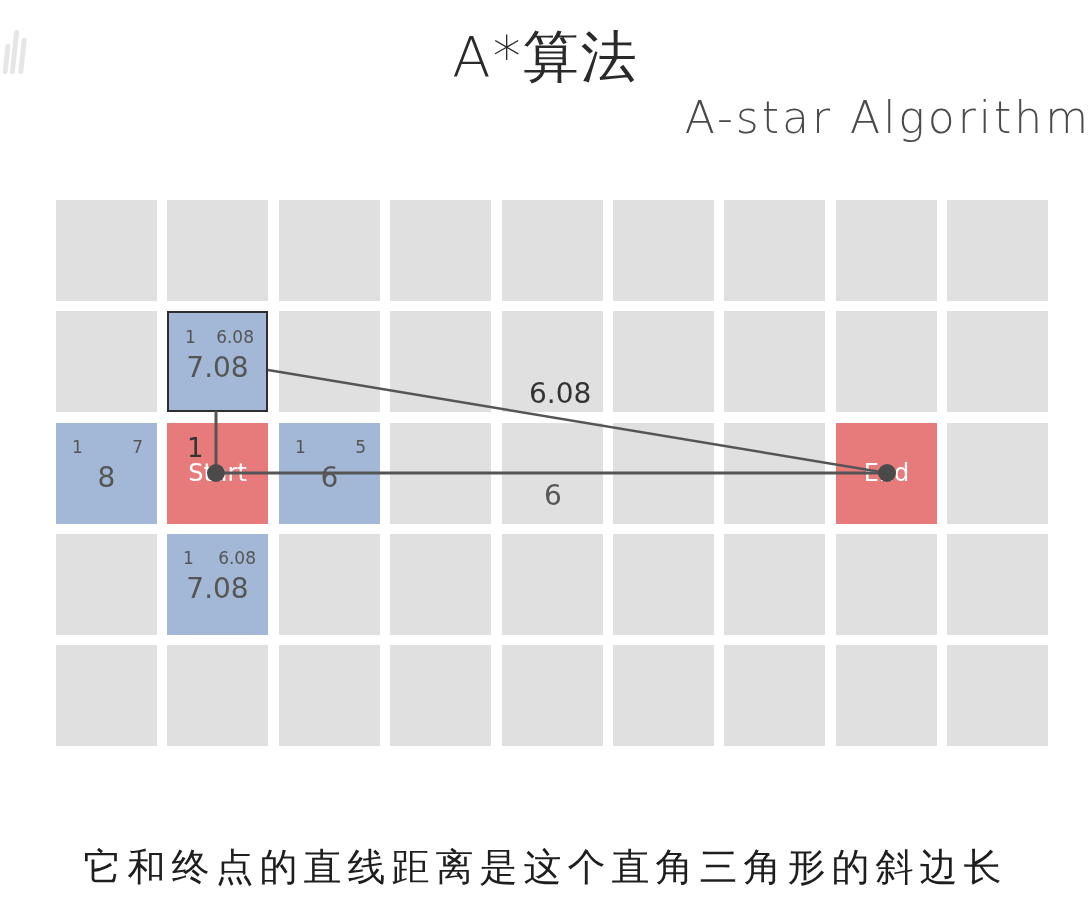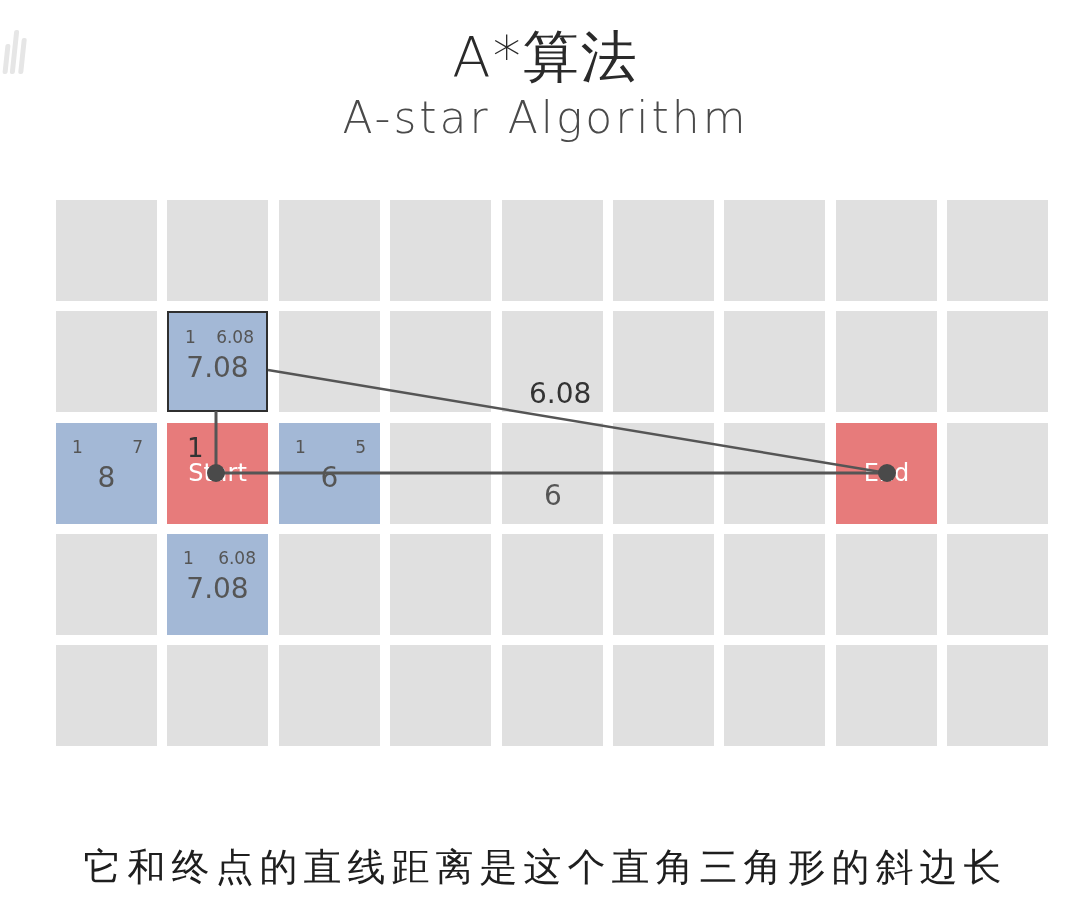--- a/index.html
+++ b/index.html
@@ -2,21 +2,21 @@
 <html><head>
 <meta charset="utf-8">
 <style>
   html, body { margin: 0; padding: 0; background: #ffffff; }
   body { width: 1091px; height: 907px; position: relative; overflow: hidden;
          font-family: "DejaVu Sans", "Liberation Sans", sans-serif; color: #333; }
   .watermark { position: absolute; left: 2px; top: 28px; width: 26px; height: 46px; }
   .watermark span { position: absolute; bottom: 0; width: 5px; background: #e6e6e6; border-radius: 2px; transform: skewX(-6deg); }
   .title { position: absolute; left: 0; width: 1091px; text-align: center; top: 22px;
            font-size: 56px; font-weight: 300; color: #2a2a2a; letter-spacing: 2px; line-height: 70px; }
-  .subtitle { position: absolute; left: 0; width: 1091px; text-align: center; top: 90px;
+  .subtitle { position: absolute; left: 0; width: 1091px; text-align: right; top: 90px;
               font-size: 44px; color: #4a4a4a; letter-spacing: 3px; font-weight: 300; line-height: 56px; }
   .grid { position: absolute; left: 0; top: 0; width: 1091px; height: 907px; }
   .cell { position: absolute; width: 101px; height: 101px; background: #e0e0e0; box-sizing: border-box; }
   .cell.open { background: #a3b8d6; }
   .cell.endpoint { background: #e77b7b; }
   .cell.selected { border: 2px solid #2f2f2f; }
   .g { position: absolute; left: 16px; top: 14px; font-size: 17px; color: #555; }
   .h { position: absolute; right: 14px; top: 14px; font-size: 17px; color: #555; }
   .f { position: absolute; left: 0; width: 100%; top: 38px; text-align: center; font-size: 28px; color: #555; }
   .lbl { position: absolute; left: 0; width: 100%; top: 36px; text-align: center; font-size: 24px; color: #ffffff; }

